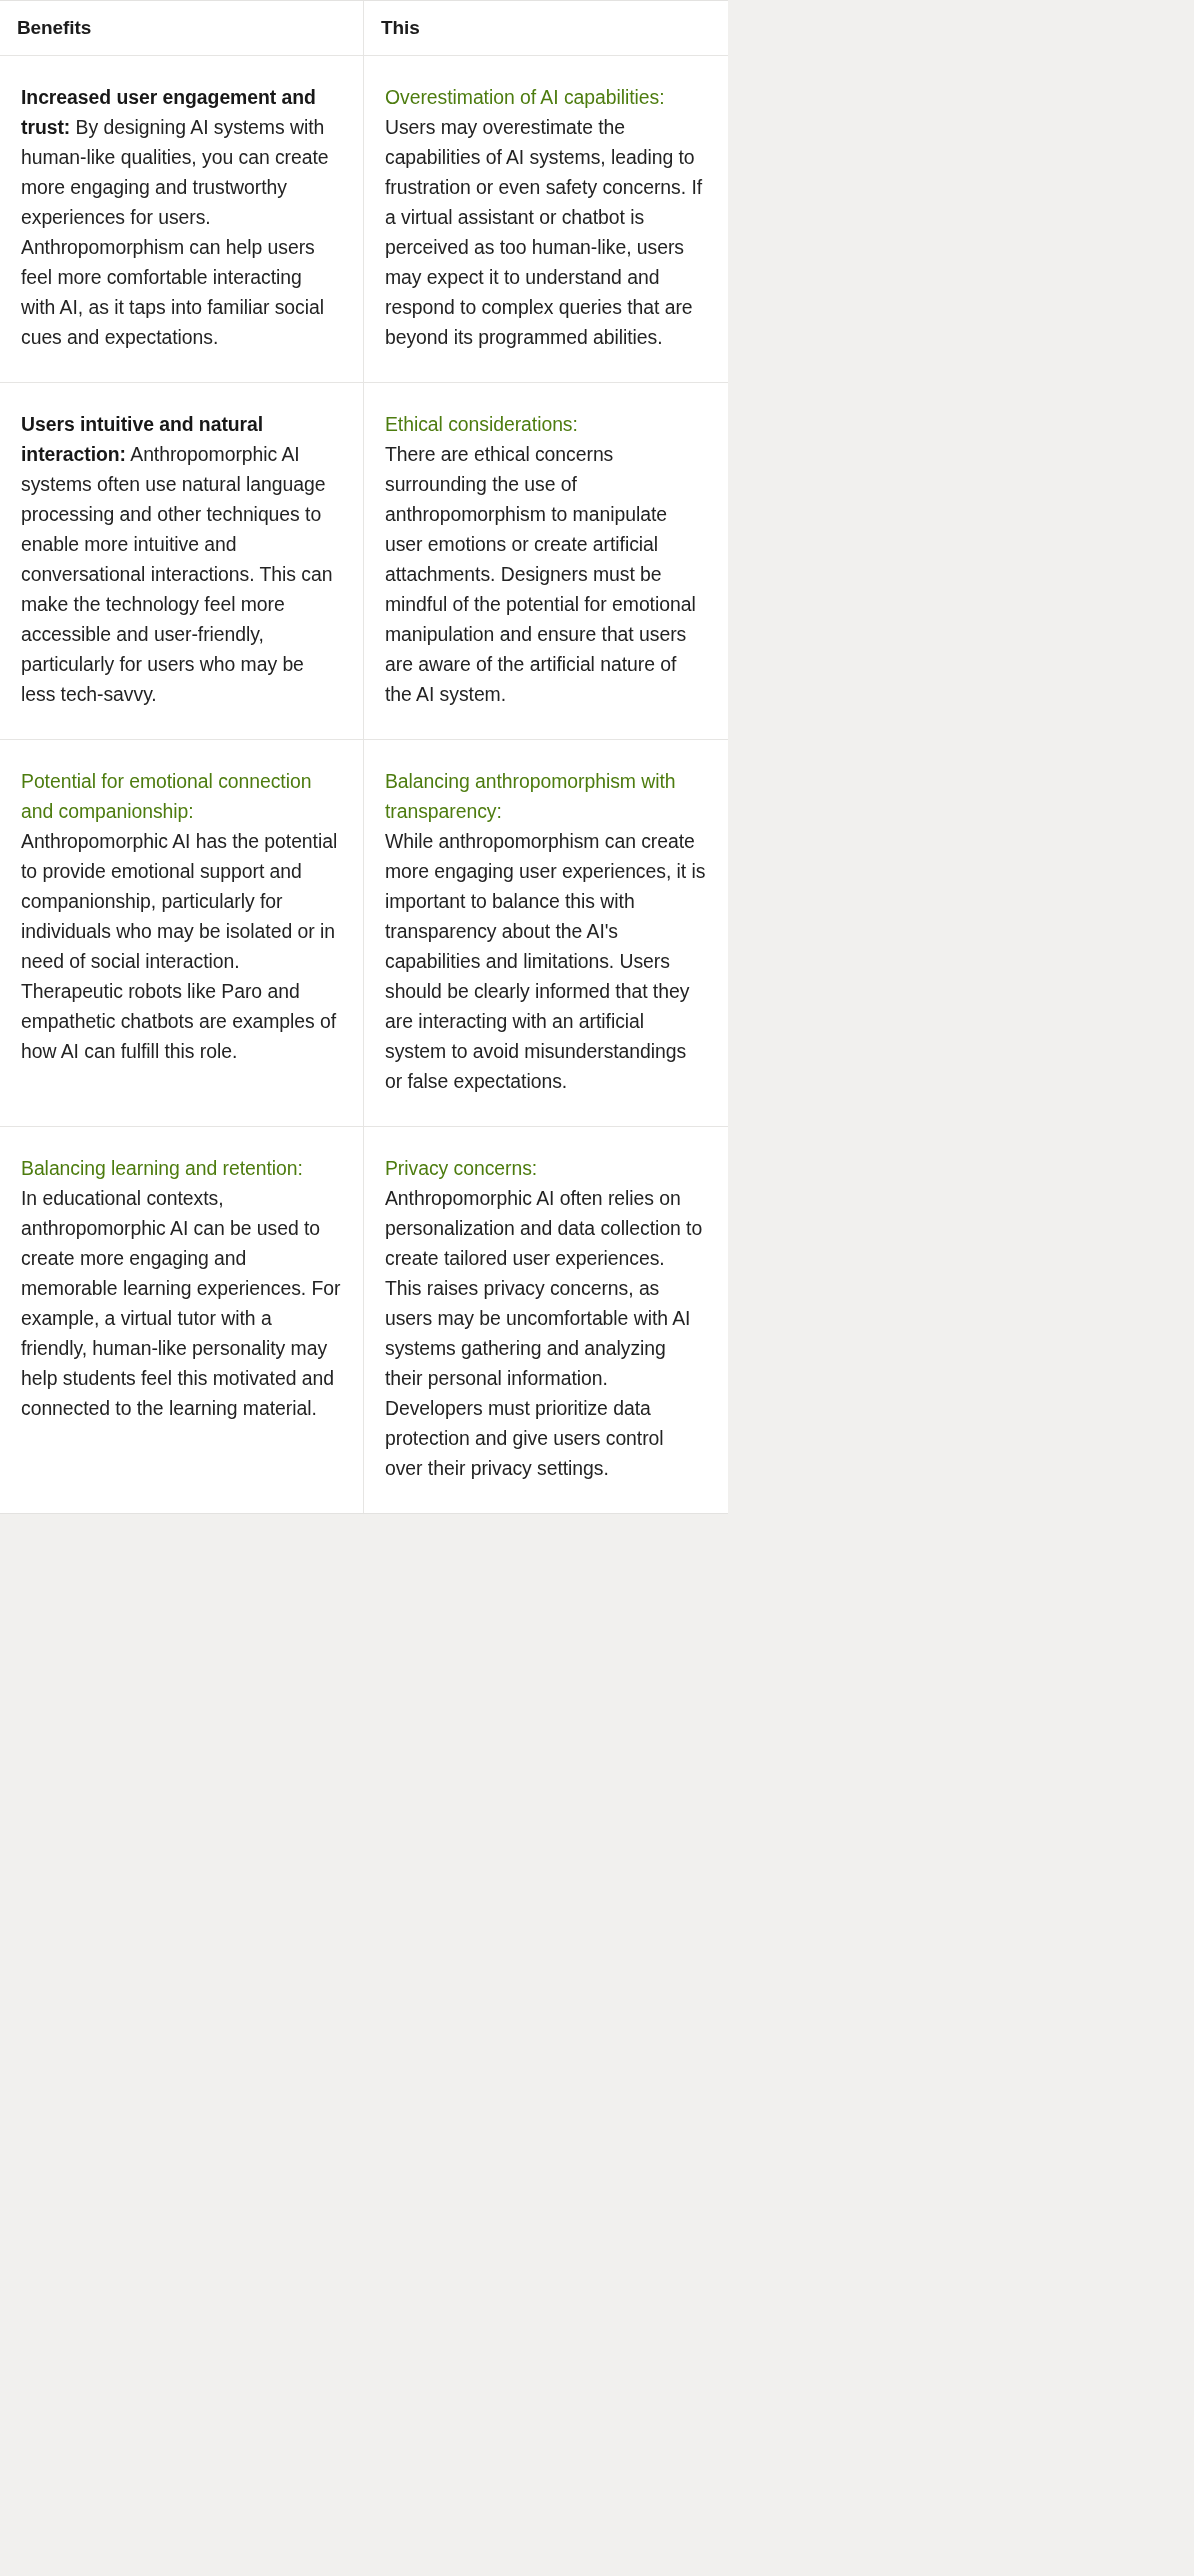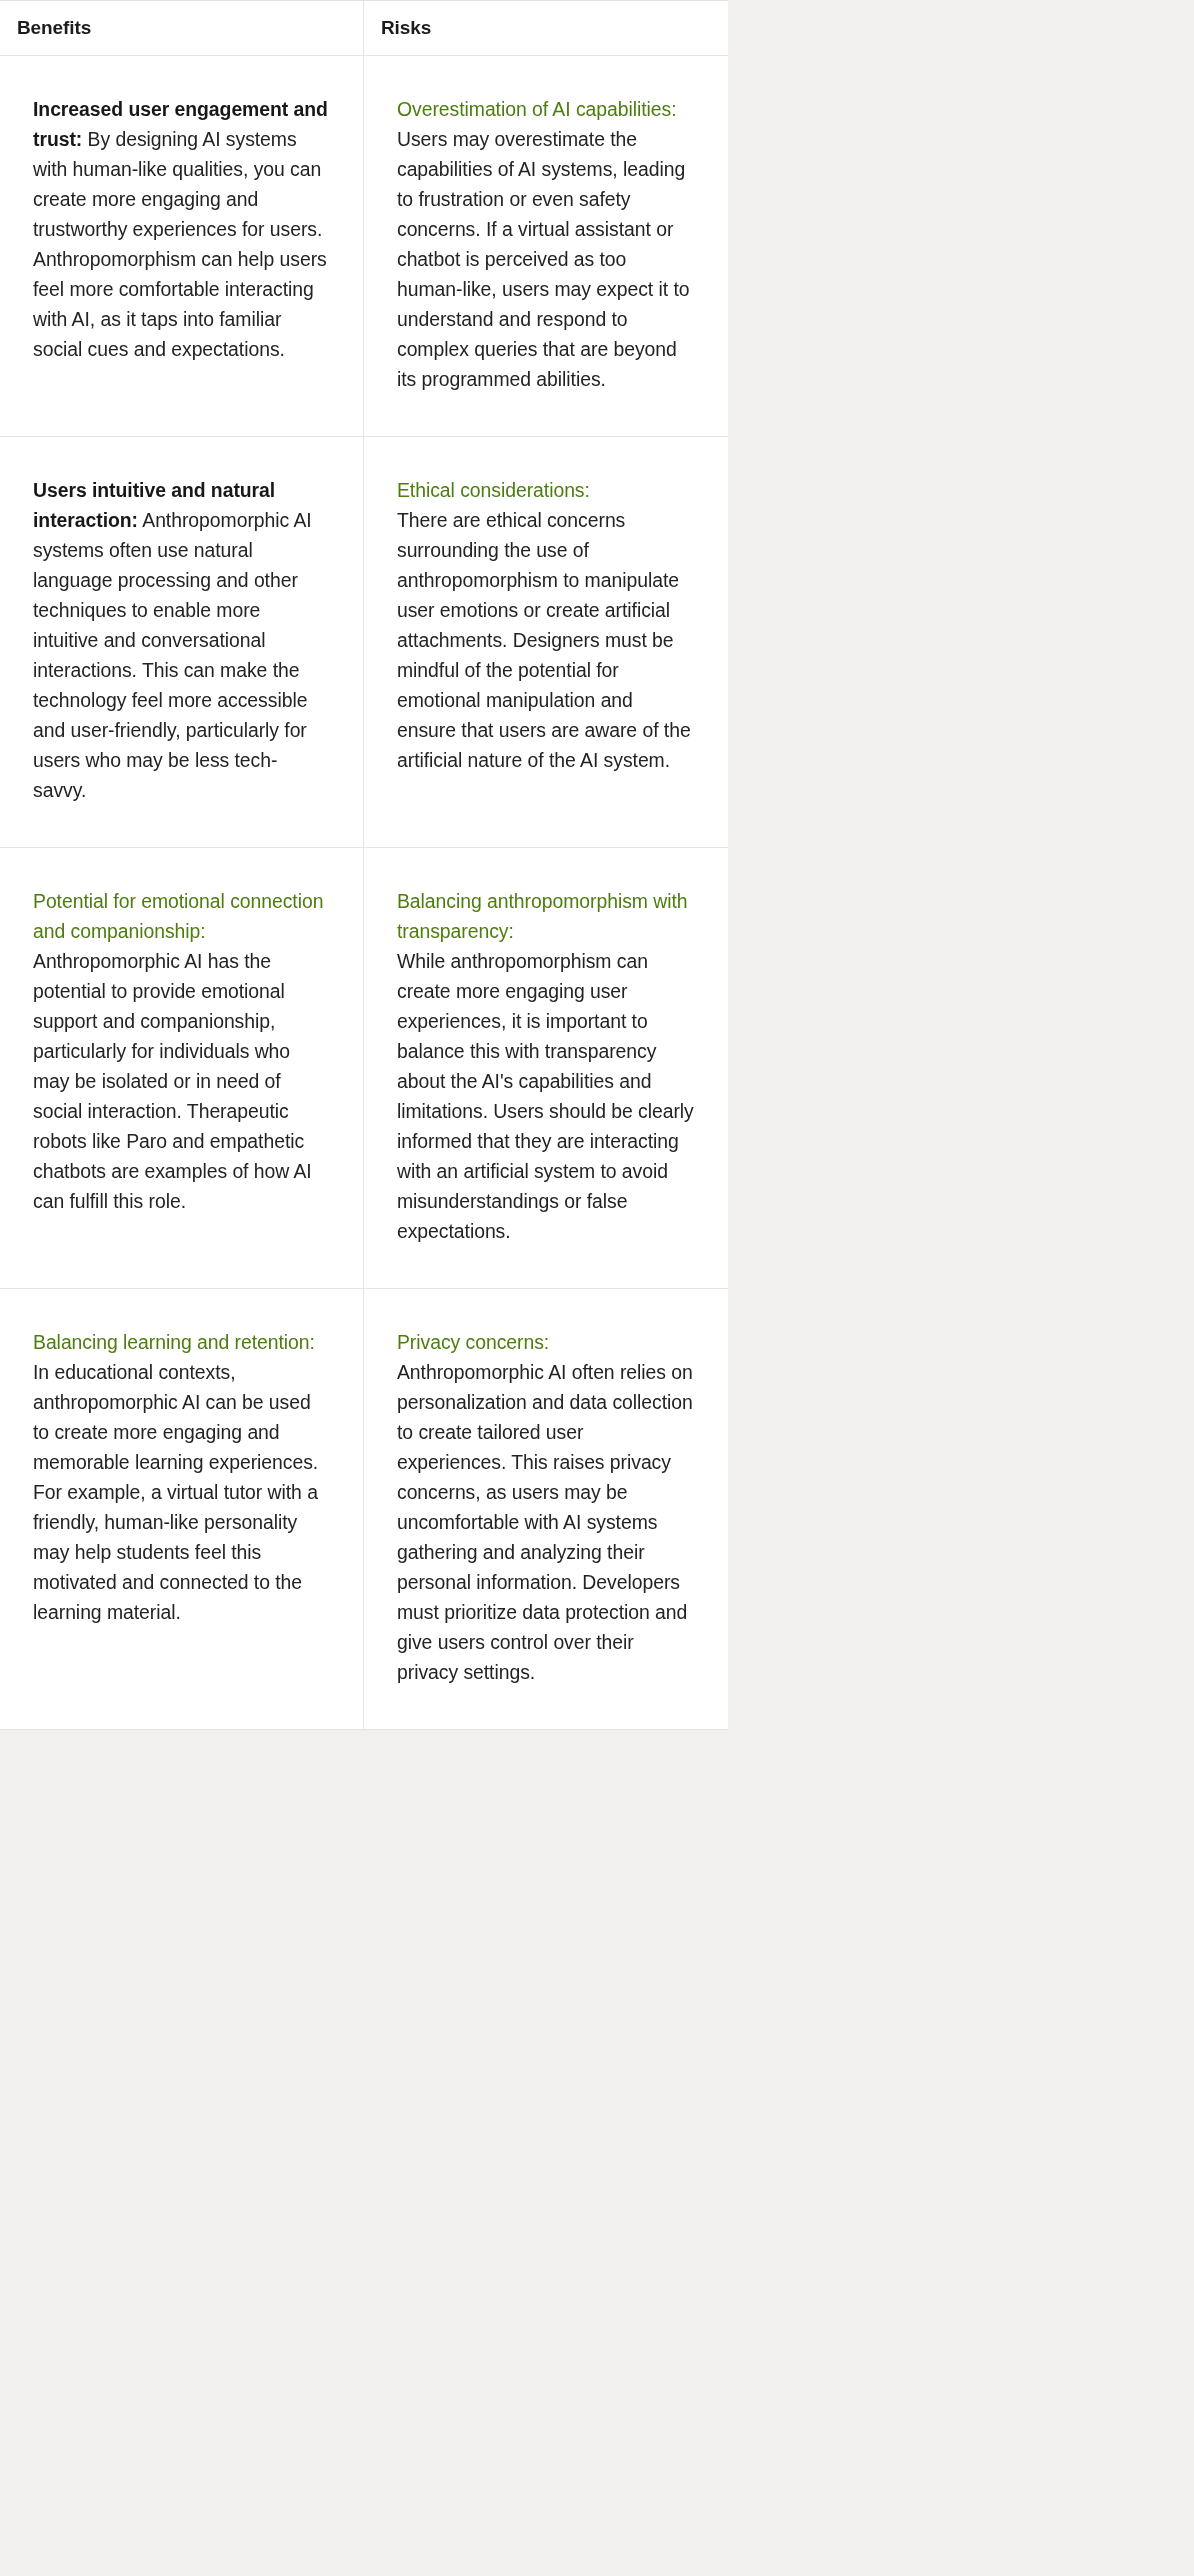--- a/index.html
+++ b/index.html
@@ -62,21 +62,21 @@
   }
   table.comparison td:last-child { border-right: none; }
   table.comparison tr:last-child td { border-bottom: none; }
 
   .cell-text {
     font-size: 19.4px;
     line-height: 30px;
     color: #232323;
     letter-spacing: -0.05px;
     word-spacing: 0px;
-    margin: 16px;
+    margin: 4px;
   }
   .lead {
     font-weight: 700;
     color: #181818;
   }
   .lead-block {
     display: block;
     font-weight: 400;
     color: #4d7c0f;
   }
@@ -88,21 +88,21 @@
 <div class="page">
   <div class="table-wrap">
     <table class="comparison">
       <colgroup>
           <col class="c1">
           <col class="c2">
         </colgroup>
       <thead>
         <tr>
           <th>Benefits</th>
-          <th>Risks</th>
+          <th>This</th>
         </tr>
       </thead>
       <tbody>
 
         <tr>
           <td>
             <p class="cell-text"><span class="lead">Increased user engagement and trust:</span><span class="body-text"> By designing AI systems with human-like qualities, you can create more engaging and trustworthy experiences for users. Anthropomorphism can help users feel more comfortable interacting with AI, as it taps into familiar social cues and expectations.</span></p>
           </td>
           <td>
             <p class="cell-text"><span class="lead-block">Overestimation of AI capabilities:</span><span class="body-text">Users may overestimate the capabilities of AI systems, leading to frustration or even safety concerns. If a virtual assistant or chatbot is perceived as too human-like, users may expect it to understand and respond to complex queries that are beyond its programmed abilities.</span></p>

